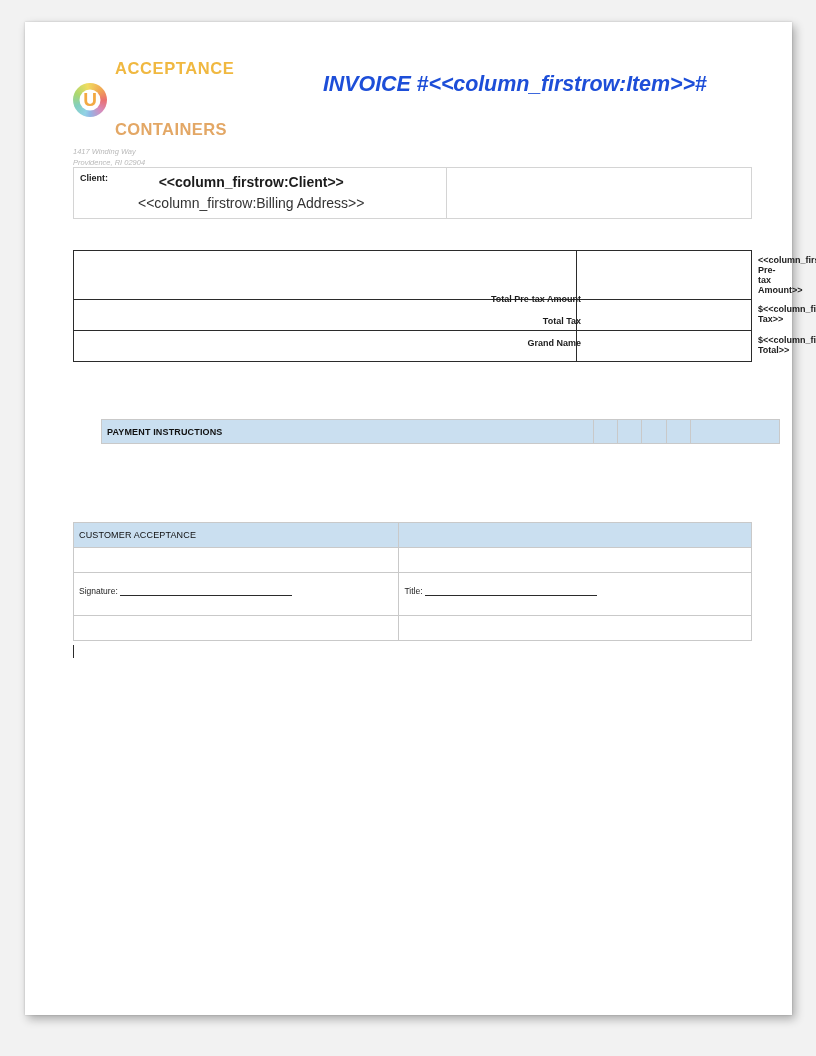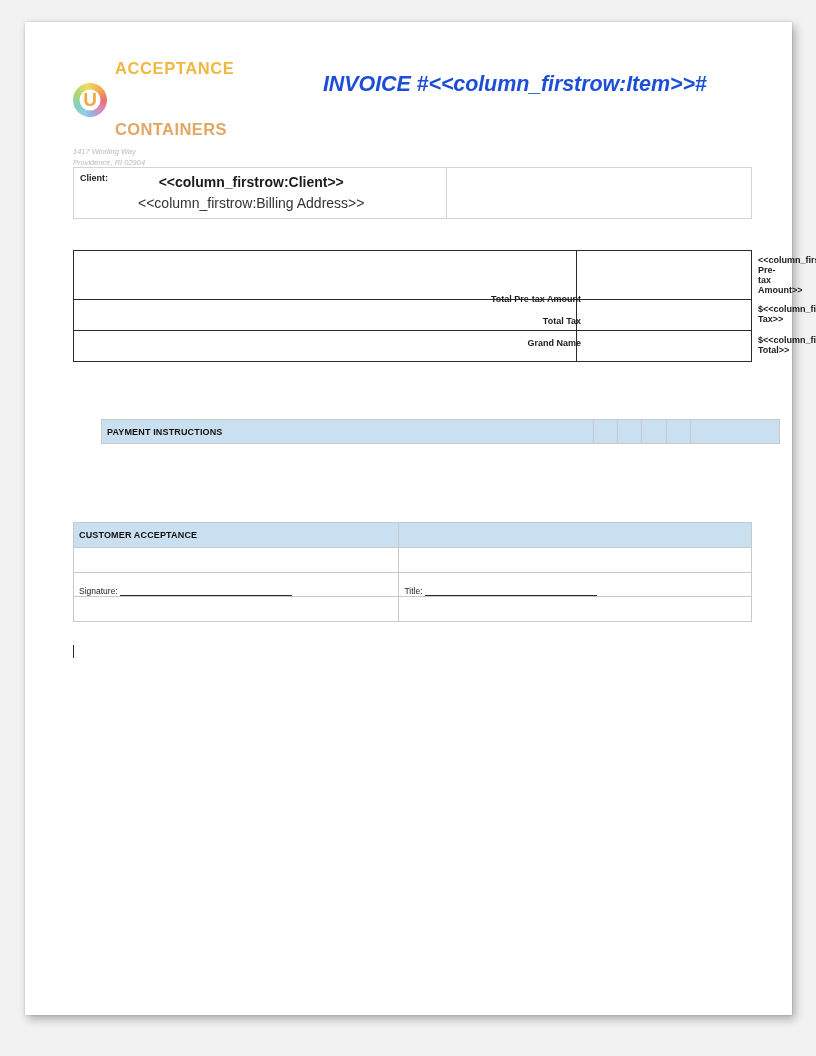--- a/index.html
+++ b/index.html
@@ -286,26 +286,26 @@
     font-size: 8.5px;
     padding: 3px 5px;
     color: #1c1c1c;
   }
   .accept-head td {
     background: #cadff0;
     height: 18px;
   }
   .accept-head .accept-title {
     font-size: 9px;
-    font-weight: bold;
+    font-weight: normal;
     color: #101010;
     letter-spacing: 0.15px;
   }
   .accept-blank td { height: 18px; }
-  .accept-field td { height: 20px; vertical-align: bottom; padding-bottom: 0; }
+  .accept-field td { height: 20px; vertical-align: bottom; padding-bottom: 19px; }
   .field-label { white-space: nowrap; }
   .field-rule {
     display: inline-block;
     border-bottom: 1px solid #2b2b2b;
     width: 172px;
     margin-left: 2px;
     vertical-align: bottom;
     height: 9px;
   }
 

